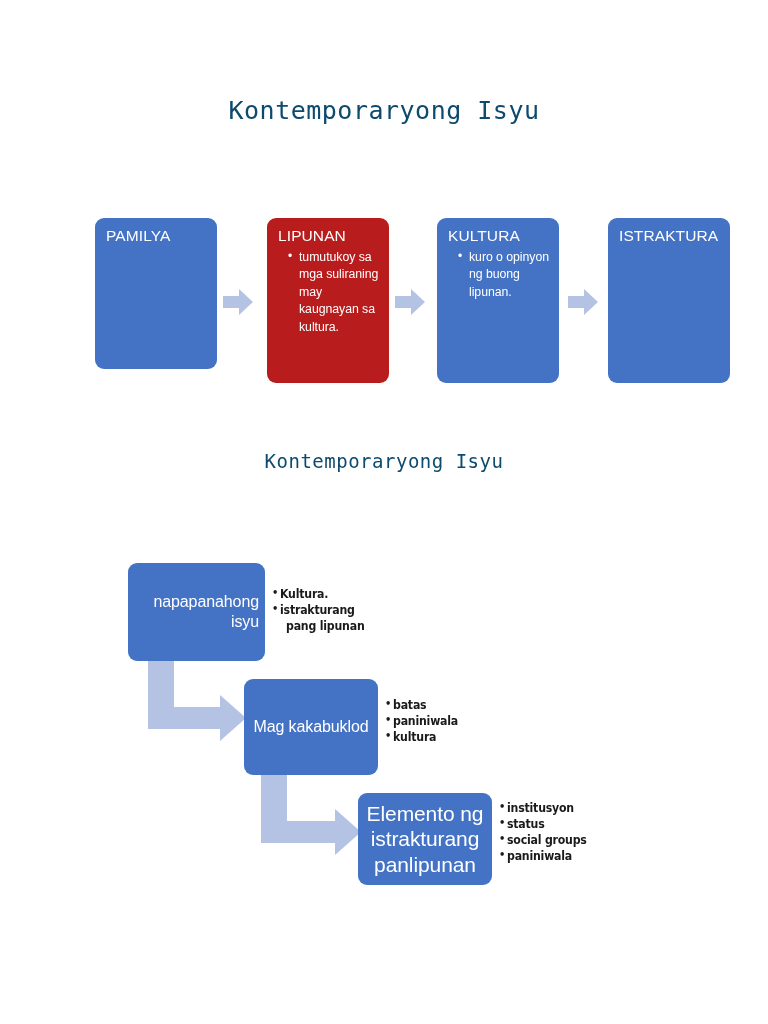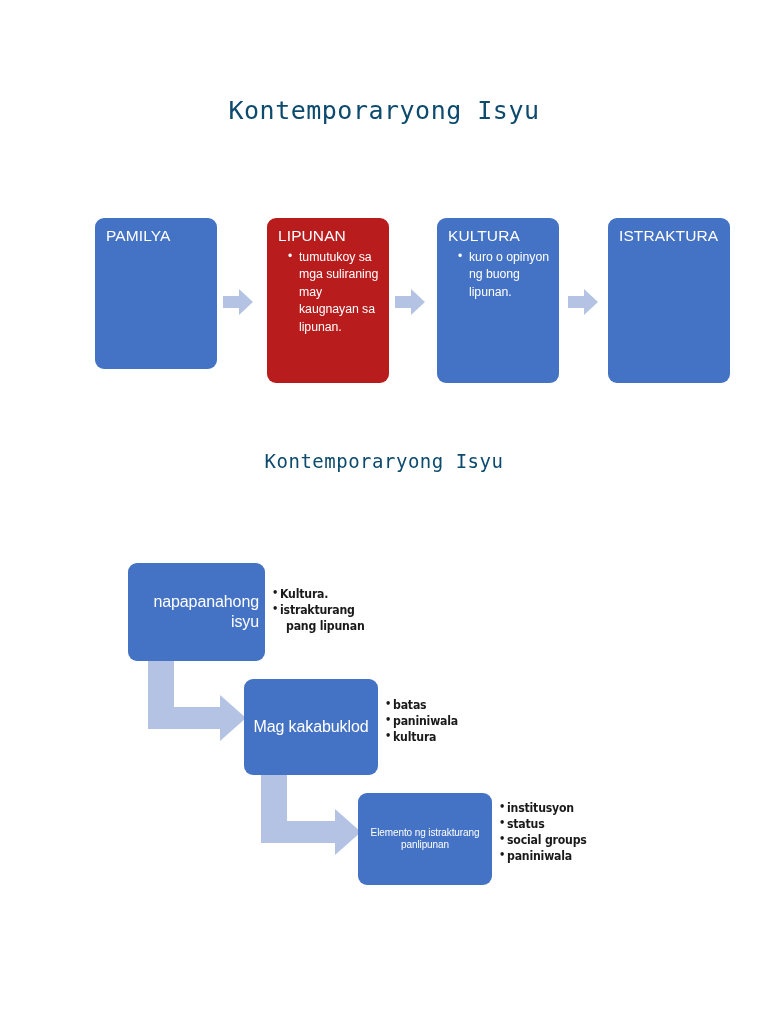--- a/index.html
+++ b/index.html
@@ -85,21 +85,21 @@
     justify-content: center;
     text-align: center;
     padding: 6px;
   }
   .flow-box .fb-label {
     font-size: 16px;
     line-height: 1.22;
     color: #ffffff;
     letter-spacing: -.1px;
   }
-  #flow-box-3 .fb-label { font-size: 10px; }
+  #flow-box-3 .fb-label { font-size: 21px; }
 
   
   .bullets {
     position: absolute;
     margin: 0;
     padding: 0;
     list-style: none;
     color: #1a1a1a;
   }
   .bullets li {
@@ -143,21 +143,21 @@
 
 <div class="arrow-right" style="left:223px; top:288px;">
   <svg viewBox="0 0 30 28" xmlns="http://www.w3.org/2000/svg">
     <polygon class="ar-fill" points="0,8 16,8 16,1 30,14 16,27 16,20 0,20" fill="#B4C3E3"></polygon>
   </svg>
 </div>
 
 <div class="box top-box" style="left: 267px; top: 218px; width: 122px; height: 165px; background: #b91c1c;">
   <div class="bx-title">LIPUNAN</div>
   <ul>
-    <li>tumutukoy sa mga suliraning may kaugnayan sa lipunan.</li>
+    <li>tumutukoy sa mga suliraning may kaugnayan sa kultura.</li>
   </ul>
 </div>
 
 <div class="arrow-right" style="left:395px; top:288px;">
   <svg viewBox="0 0 30 28" xmlns="http://www.w3.org/2000/svg">
     <polygon class="ar-fill" points="0,8 16,8 16,1 30,14 16,27 16,20 0,20" fill="#B4C3E3"></polygon>
   </svg>
 </div>
 
 <div class="box top-box" style="left: 437px; top: 218px; width: 122px; height: 165px; background: rgb(68, 114, 196);">

